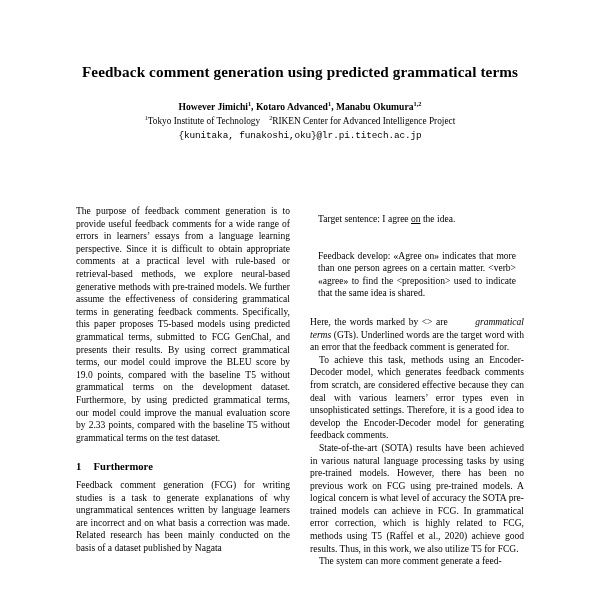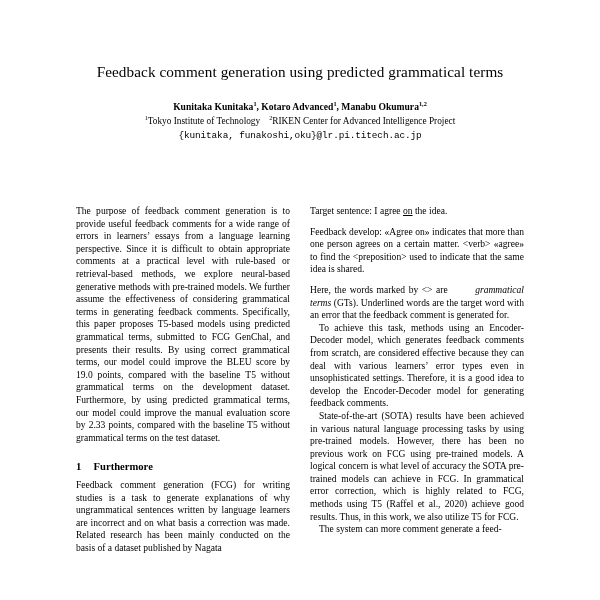--- a/index.html
+++ b/index.html
@@ -24,21 +24,21 @@
     overflow: hidden;
   }
 
   
   .title-block {
     padding-top: 62px;
     text-align: center;
   }
   .paper-title {
     font-size: 15.2px;
-    font-weight: normal;
+    font-weight: bold;
     line-height: 1.25;
     letter-spacing: 0.1px;
   }
   .authors {
     margin-top: 20px;
     font-size: 9.6px;
     font-weight: bold;
     line-height: 1.35;
   }
   .affiliations {
@@ -106,41 +106,41 @@
   p.body-text + p.body-text {
     text-indent: 9px;
   }
   p.no-indent {
     text-indent: 0 !important;
   }
   .gap-sm { height: 8px; }
   .gap-md { height: 17px; }
 
   .example-block p {
-    margin: 0;
+    margin: 8px;
     font-size: 9.55px;
     line-height: 12.6px;
     text-align: justify;
   }
   .example-block .ex-spacer { height: 8px; }
 
   u.target-word { text-decoration: underline; }
   i.gt-term { font-style: italic; margin-left: 24px; }
 </style>
 </head>
 <body>
 
 <div class="page">
 
   <div class="title-block">
 
     <div class="paper-title">Feedback comment generation using predicted grammatical terms</div>
 
     <div class="authors">
-      <span><span>Kunitaka Kunitaka</span><sup>1</sup></span><span>, </span><span><span>Kotaro Advanced</span><sup>1</sup></span><span>, </span><span><span>Manabu Okumura</span><sup>1,2</sup></span>
+      <span><span>However Jimichi</span><sup>1</sup></span><span>, </span><span><span>Kotaro Advanced</span><sup>1</sup></span><span>, </span><span><span>Manabu Okumura</span><sup>1,2</sup></span>
     </div>
 
     <div class="affiliations">
       <span><sup>1</sup><span>Tokyo Institute of Technology</span></span><span class="aff-sep"></span><span><sup>2</sup><span>RIKEN Center for Advanced Intelligence Project</span></span>
     </div>
 
     <div class="email-line">{kunitaka, funakoshi,oku}@lr.pi.titech.ac.jp</div>
   </div>
 
   <div class="columns">

